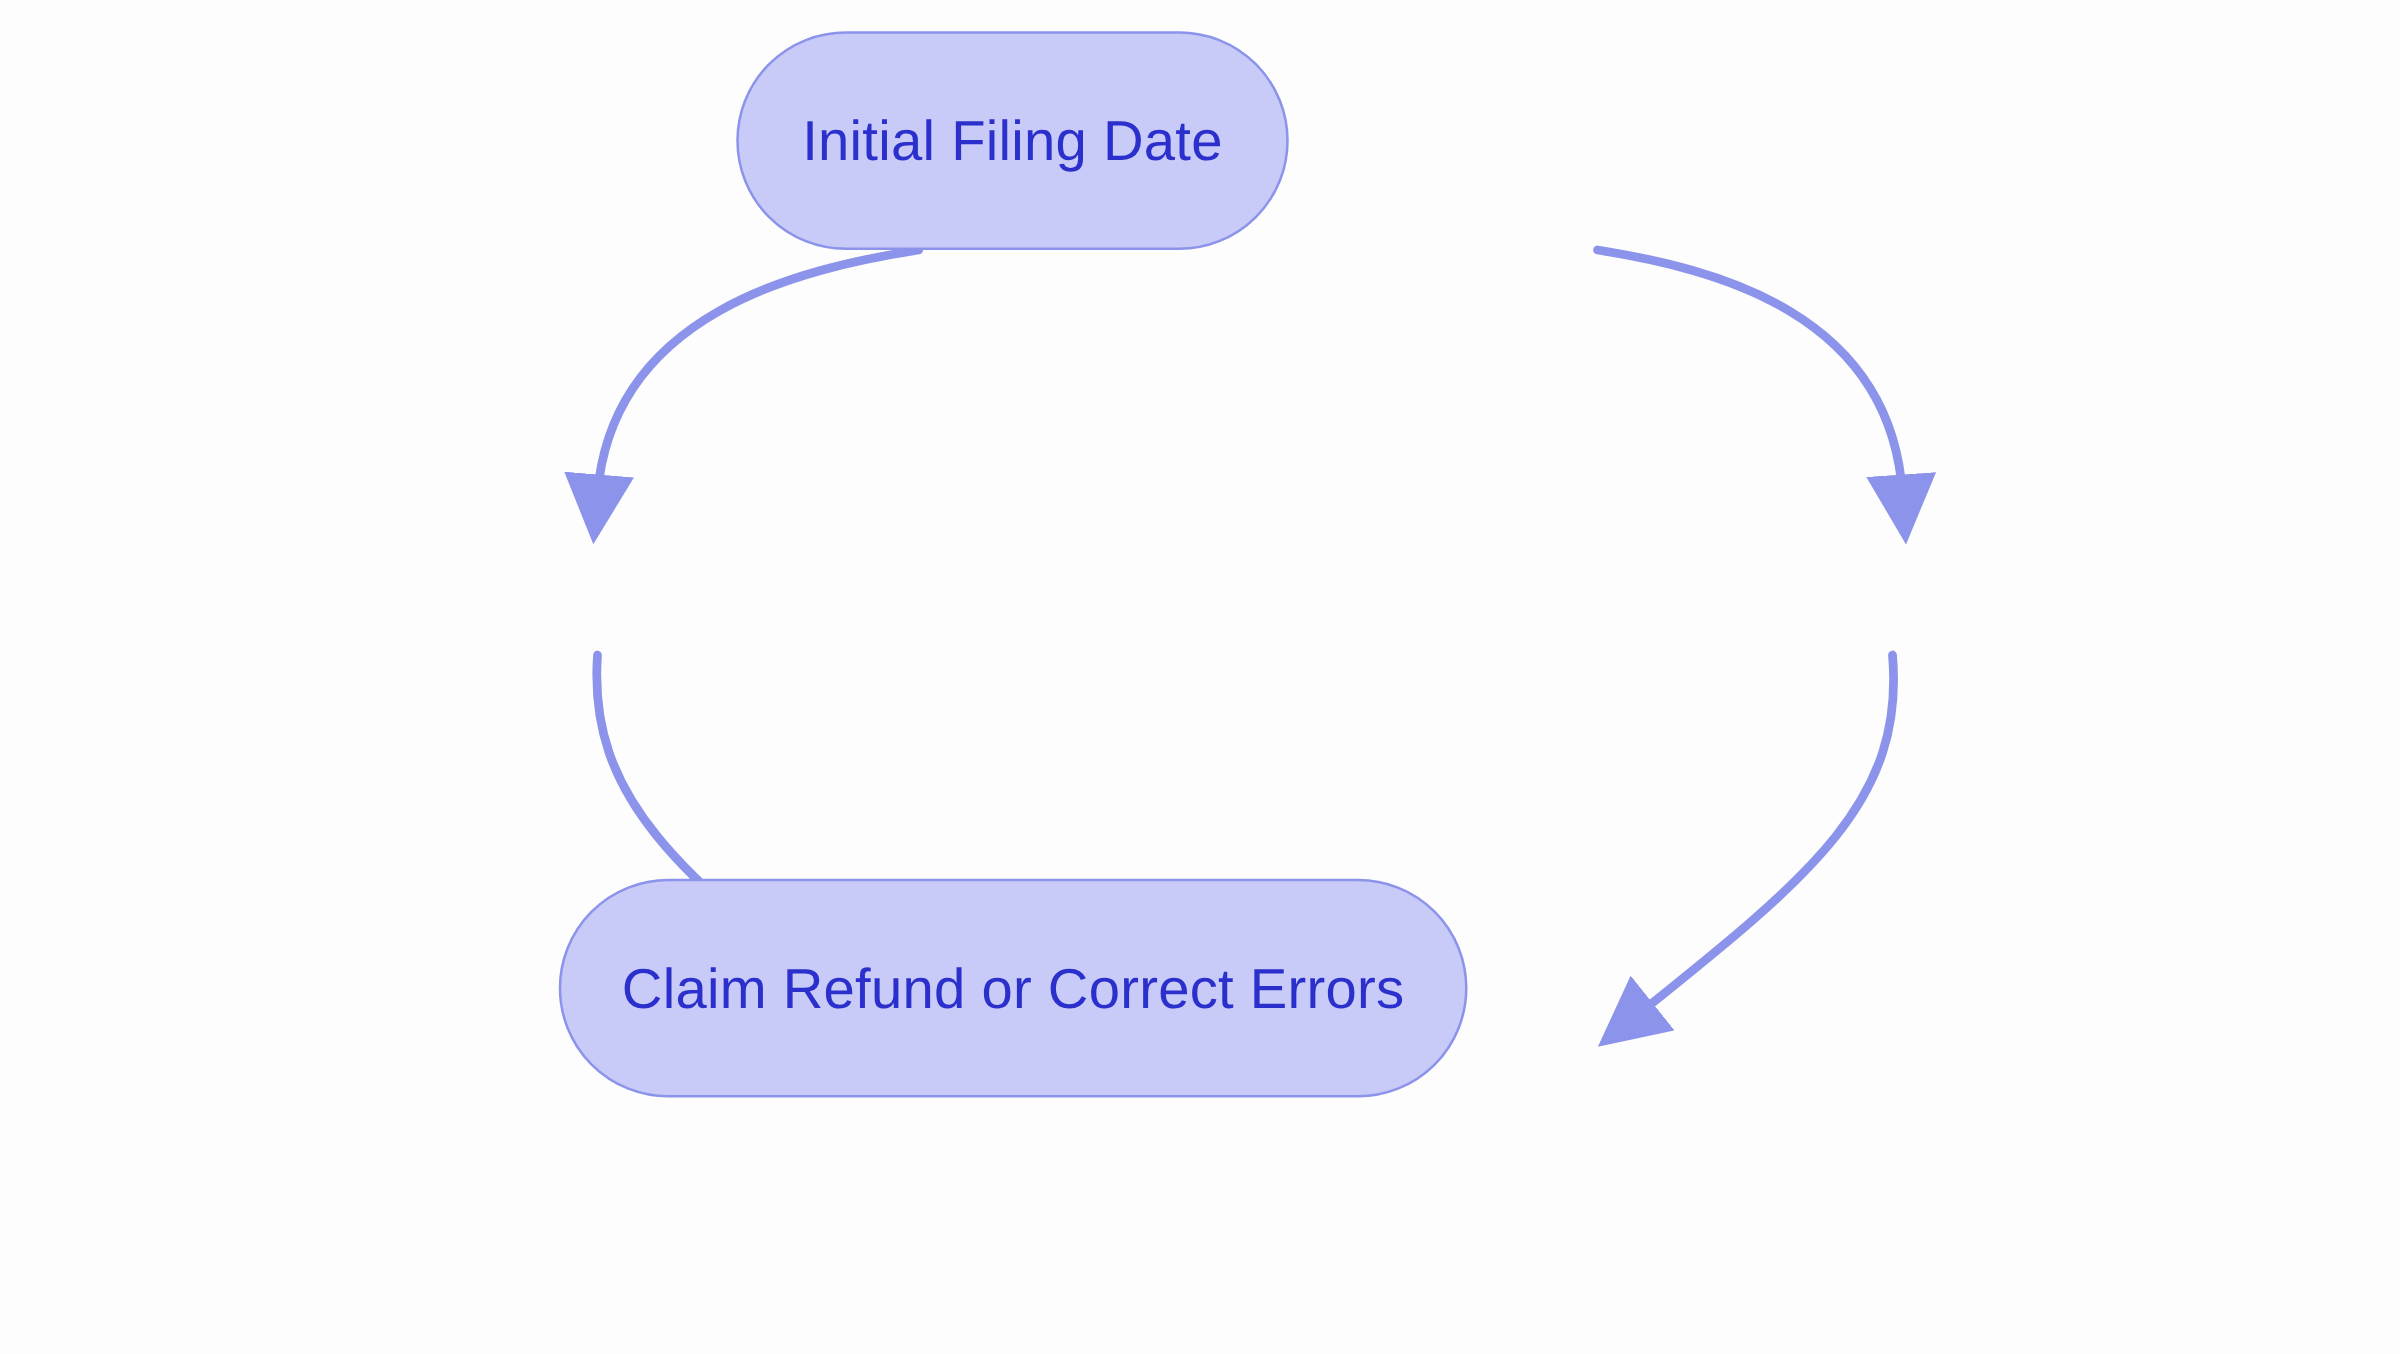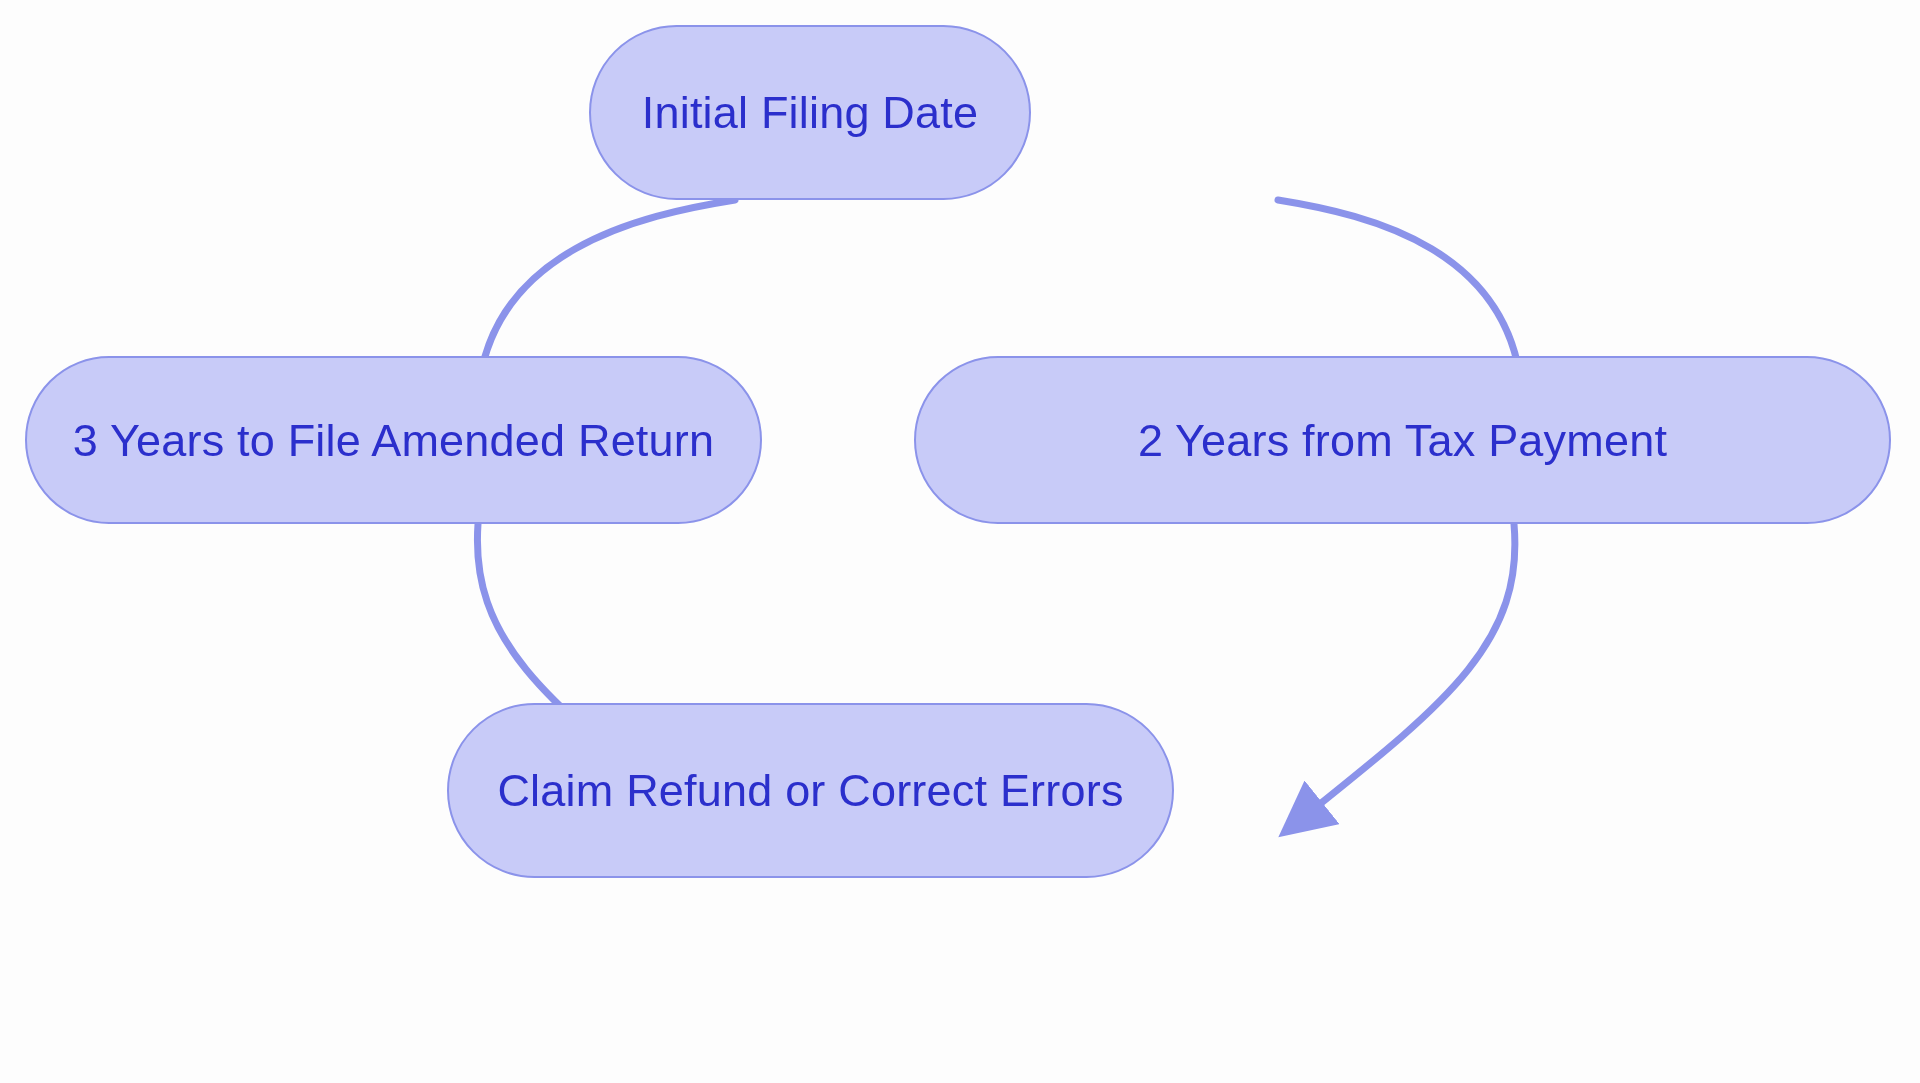--- a/index.html
+++ b/index.html
@@ -96,25 +96,19 @@
 
     <path d="M 478,524 C 470,640 545,700 686,812" fill="none" stroke="#8b93ea" stroke-width="7" stroke-linecap="round" marker-end="url(#arrowhead)"></path>
 
     <path d="M 1514,524 C 1524,640 1450,700 1310,812" fill="none" stroke="#8b93ea" stroke-width="7" stroke-linecap="round" marker-end="url(#arrowhead)"></path>
   </svg>
 
   <div class="node" id="node-start">
     <span class="node-label">Initial Filing Date</span>
   </div>
 
-  <div class="node" id="node-three-years">
-    <span class="node-label">3 Years to File Amended Return</span>
-  </div>
 
-  <div class="node" id="node-two-years">
-    <span class="node-label">2 Years from Tax Payment</span>
-  </div>
 
   <div class="node" id="node-claim">
     <span class="node-label">Claim Refund or Correct Errors</span>
   </div>
 
 </div>
 
 </body></html>

